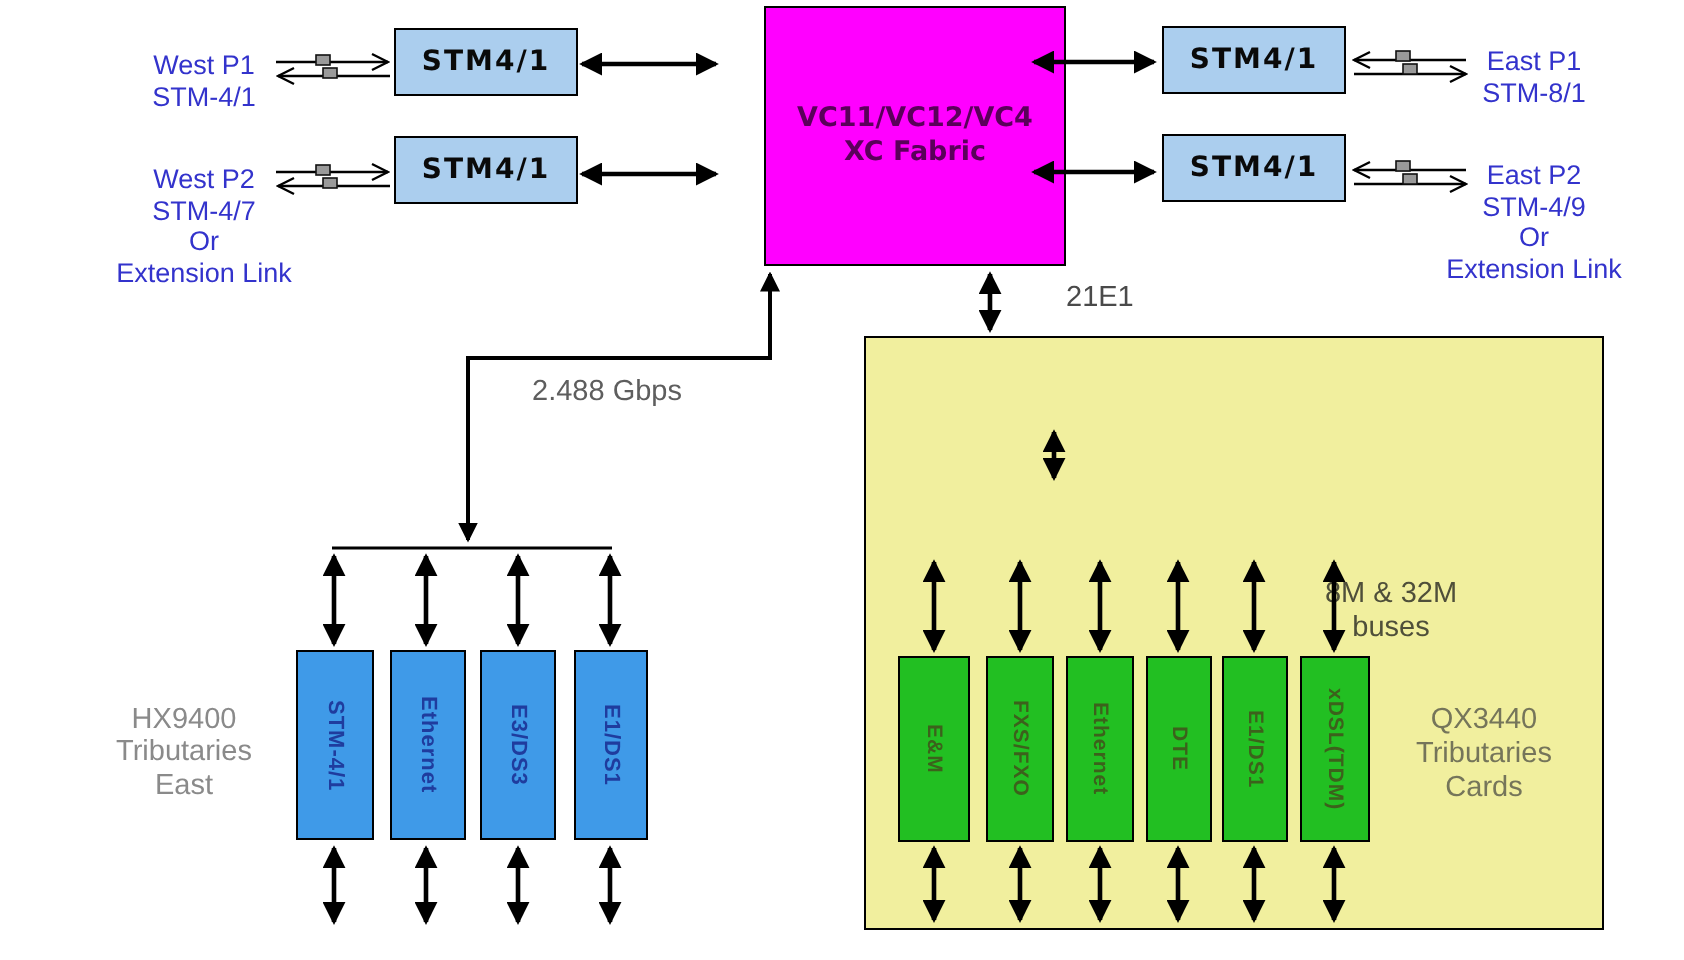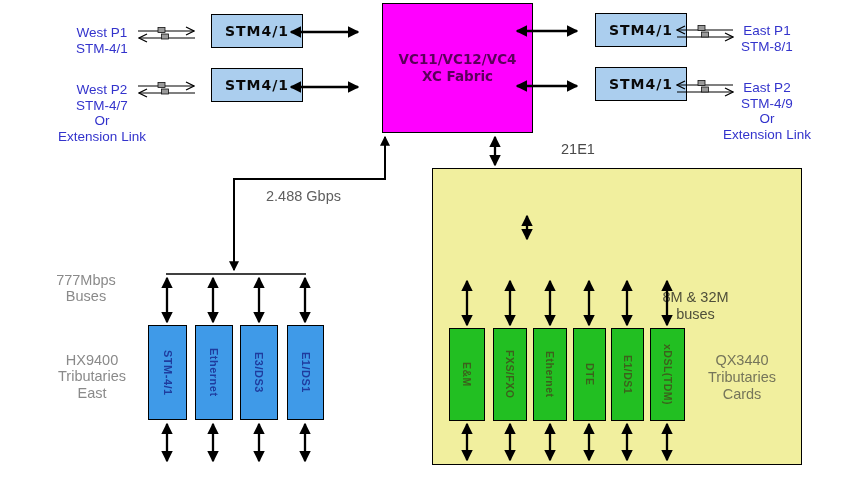--- a/index.html
+++ b/index.html
@@ -13,21 +13,20 @@
   .blue-label{color:#3333cc;font-size:13.5px;line-height:1.16;text-align:center;}
   .gray-label{color:#8a8a8a;font-size:14.5px;line-height:1.13;text-align:center;}
   .dim-label{color:#5e5e5e;font-size:14.5px;line-height:1.1;}
   .olive-label{color:#4a4a33;font-size:14.5px;line-height:1.18;}
   
   .stm-box{
     width:92px;height:34px;background:#abceee;border:1.6px solid #000;
     display:flex;align-items:center;justify-content:center;box-sizing:border-box;
     font-family:"DejaVu Sans",sans-serif;font-weight:bold;font-size:14px;color:#0a0a0a;
     letter-spacing:1px;
-    margin-left:14px;
   }
   .fabric-box{
     background:#ff00ff;border:1.6px solid #000;box-sizing:border-box;
     display:flex;align-items:center;justify-content:center;text-align:center;
     font-family:"DejaVu Sans",sans-serif;font-weight:bold;
   }
   #vc-fabric{color:#5a005a;font-size:13.5px;line-height:1.25;margin-left:20px;}
   #mapper-box{color:#6e6e00;font-size:12.5px;line-height:1.2;}
   #xc64k-box{color:#6e6e00;font-size:13.5px;}
   .panel{
@@ -59,24 +58,22 @@
 Or
 Extension Link</div>
   <div class="abs blue-label pre" style="left:706px;top:23px;width:122px;">East P1
 STM-8/1</div>
   <div class="abs blue-label pre" style="left:706px;top:80px;width:122px;">East P2
 STM-4/9
 Or
 Extension Link</div>
 
   <div class="abs dim-label" style="left:266px;top:189px;">2.488 Gbps</div>
-  <div class="abs dim-label" style="left:533px;top:142px;color:#4a4a4a;margin-left:28px;">21E1</div>
-
-  <div class="abs gray-label pre" style="left:40px;top:272px;width:92px;">777Mbps
-Buses</div>
+  <div class="abs dim-label" style="left:533px;top:142px;color:#4a4a4a;">21E1</div>
+
   <div class="abs gray-label pre" style="left:40px;top:352px;width:104px;">HX9400
 Tributaries
 East</div>
 
   <div class="abs stm-box" style="left:197px;top:14px;">STM4/1</div>
   <div class="abs stm-box" style="left:197px;top:68px;">STM4/1</div>
   <div class="abs stm-box" style="left:581px;top:13px;">STM4/1</div>
   <div class="abs stm-box" style="left:581px;top:67px;">STM4/1</div>
 
   <div id="vc-fabric" class="abs fabric-box pre" style="left:362px;top:3px;width:151px;height:130px;">VC11/VC12/VC4

